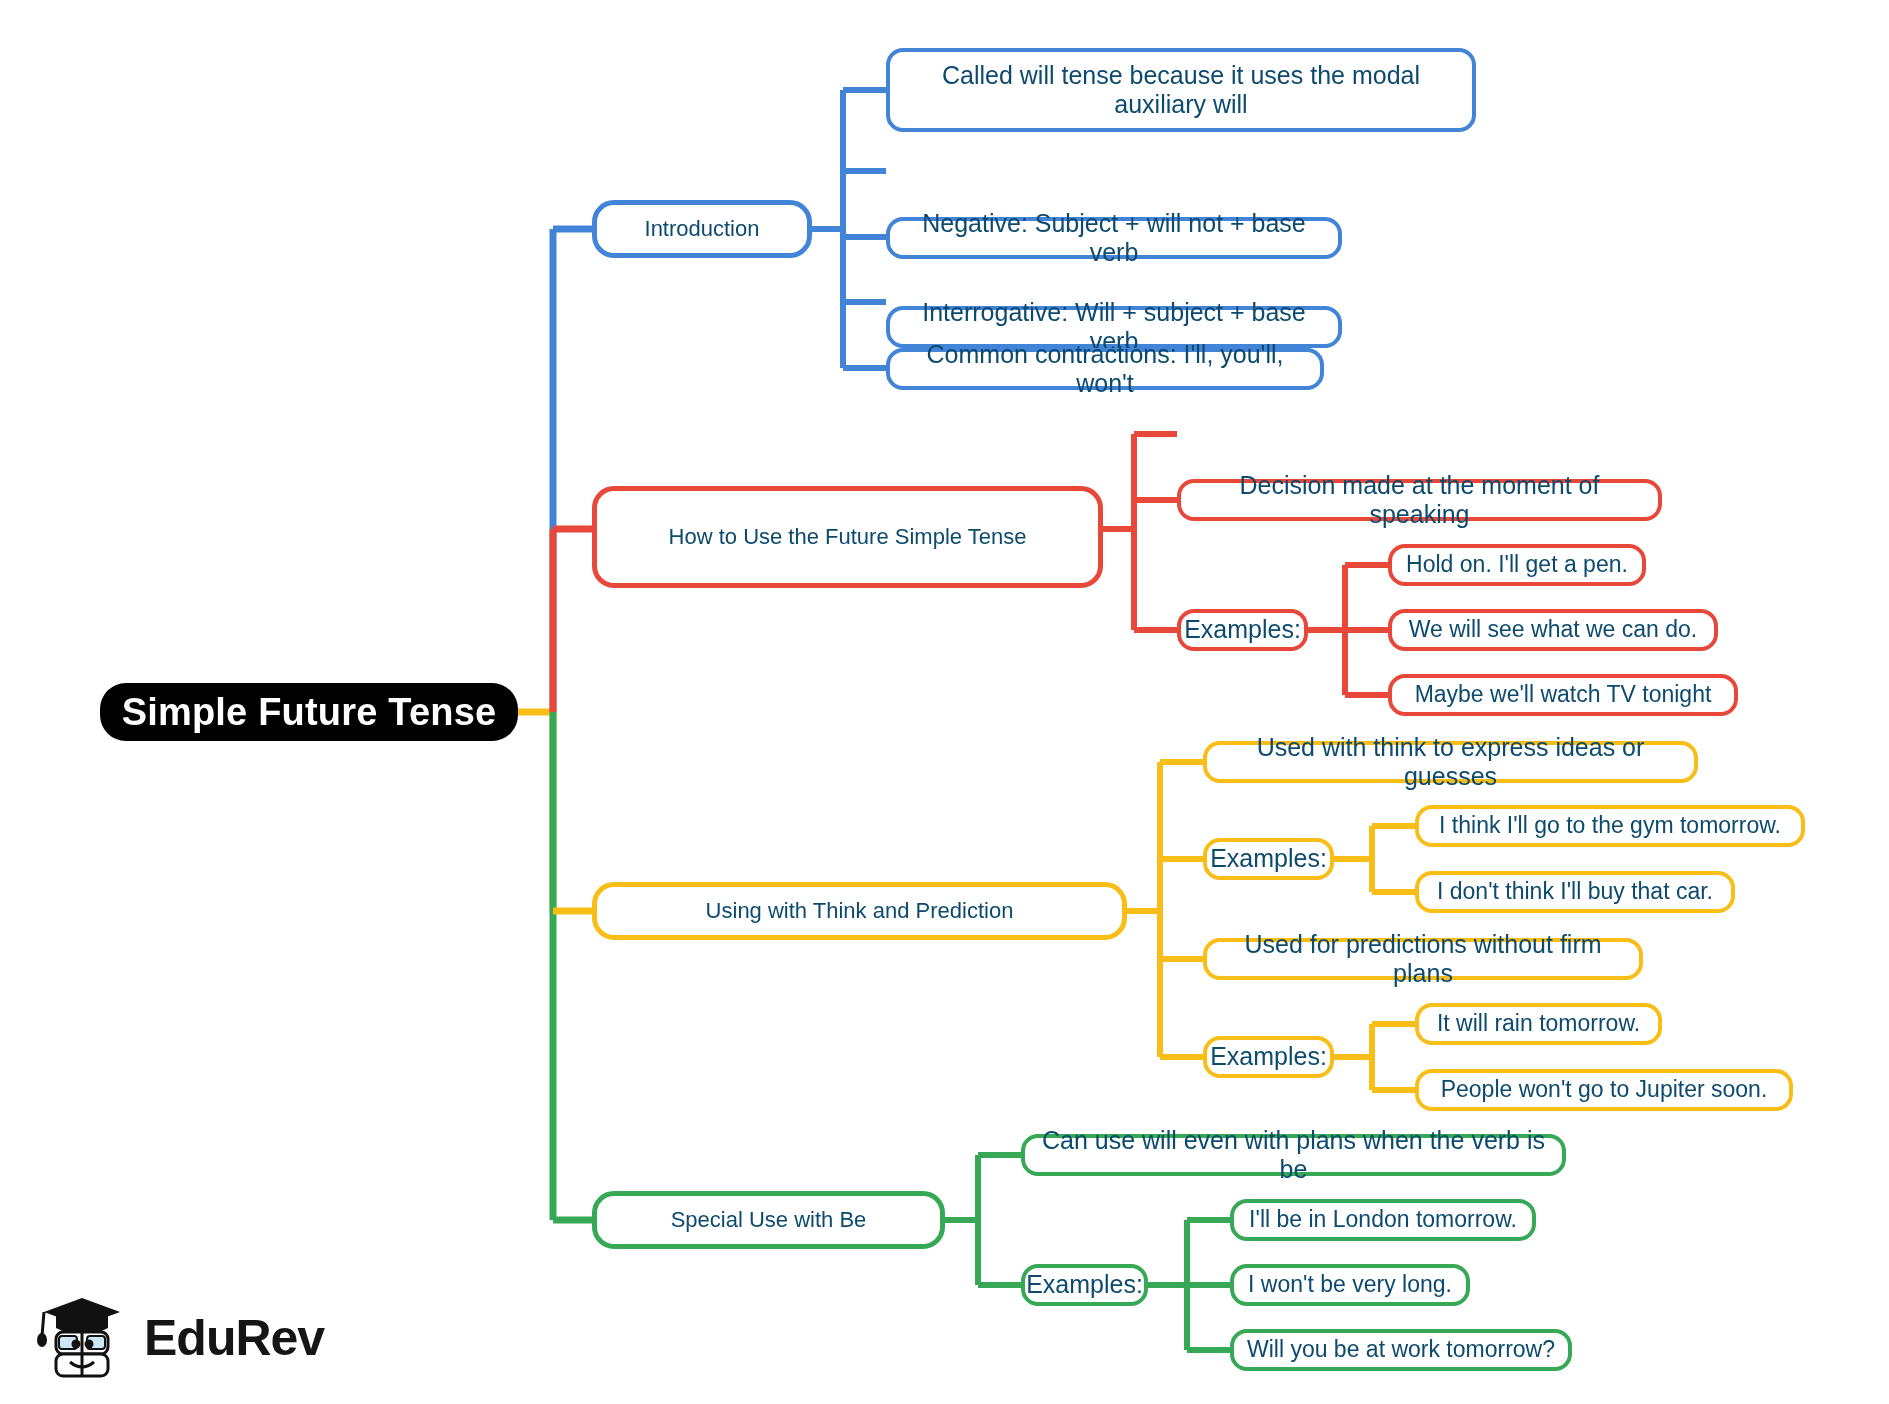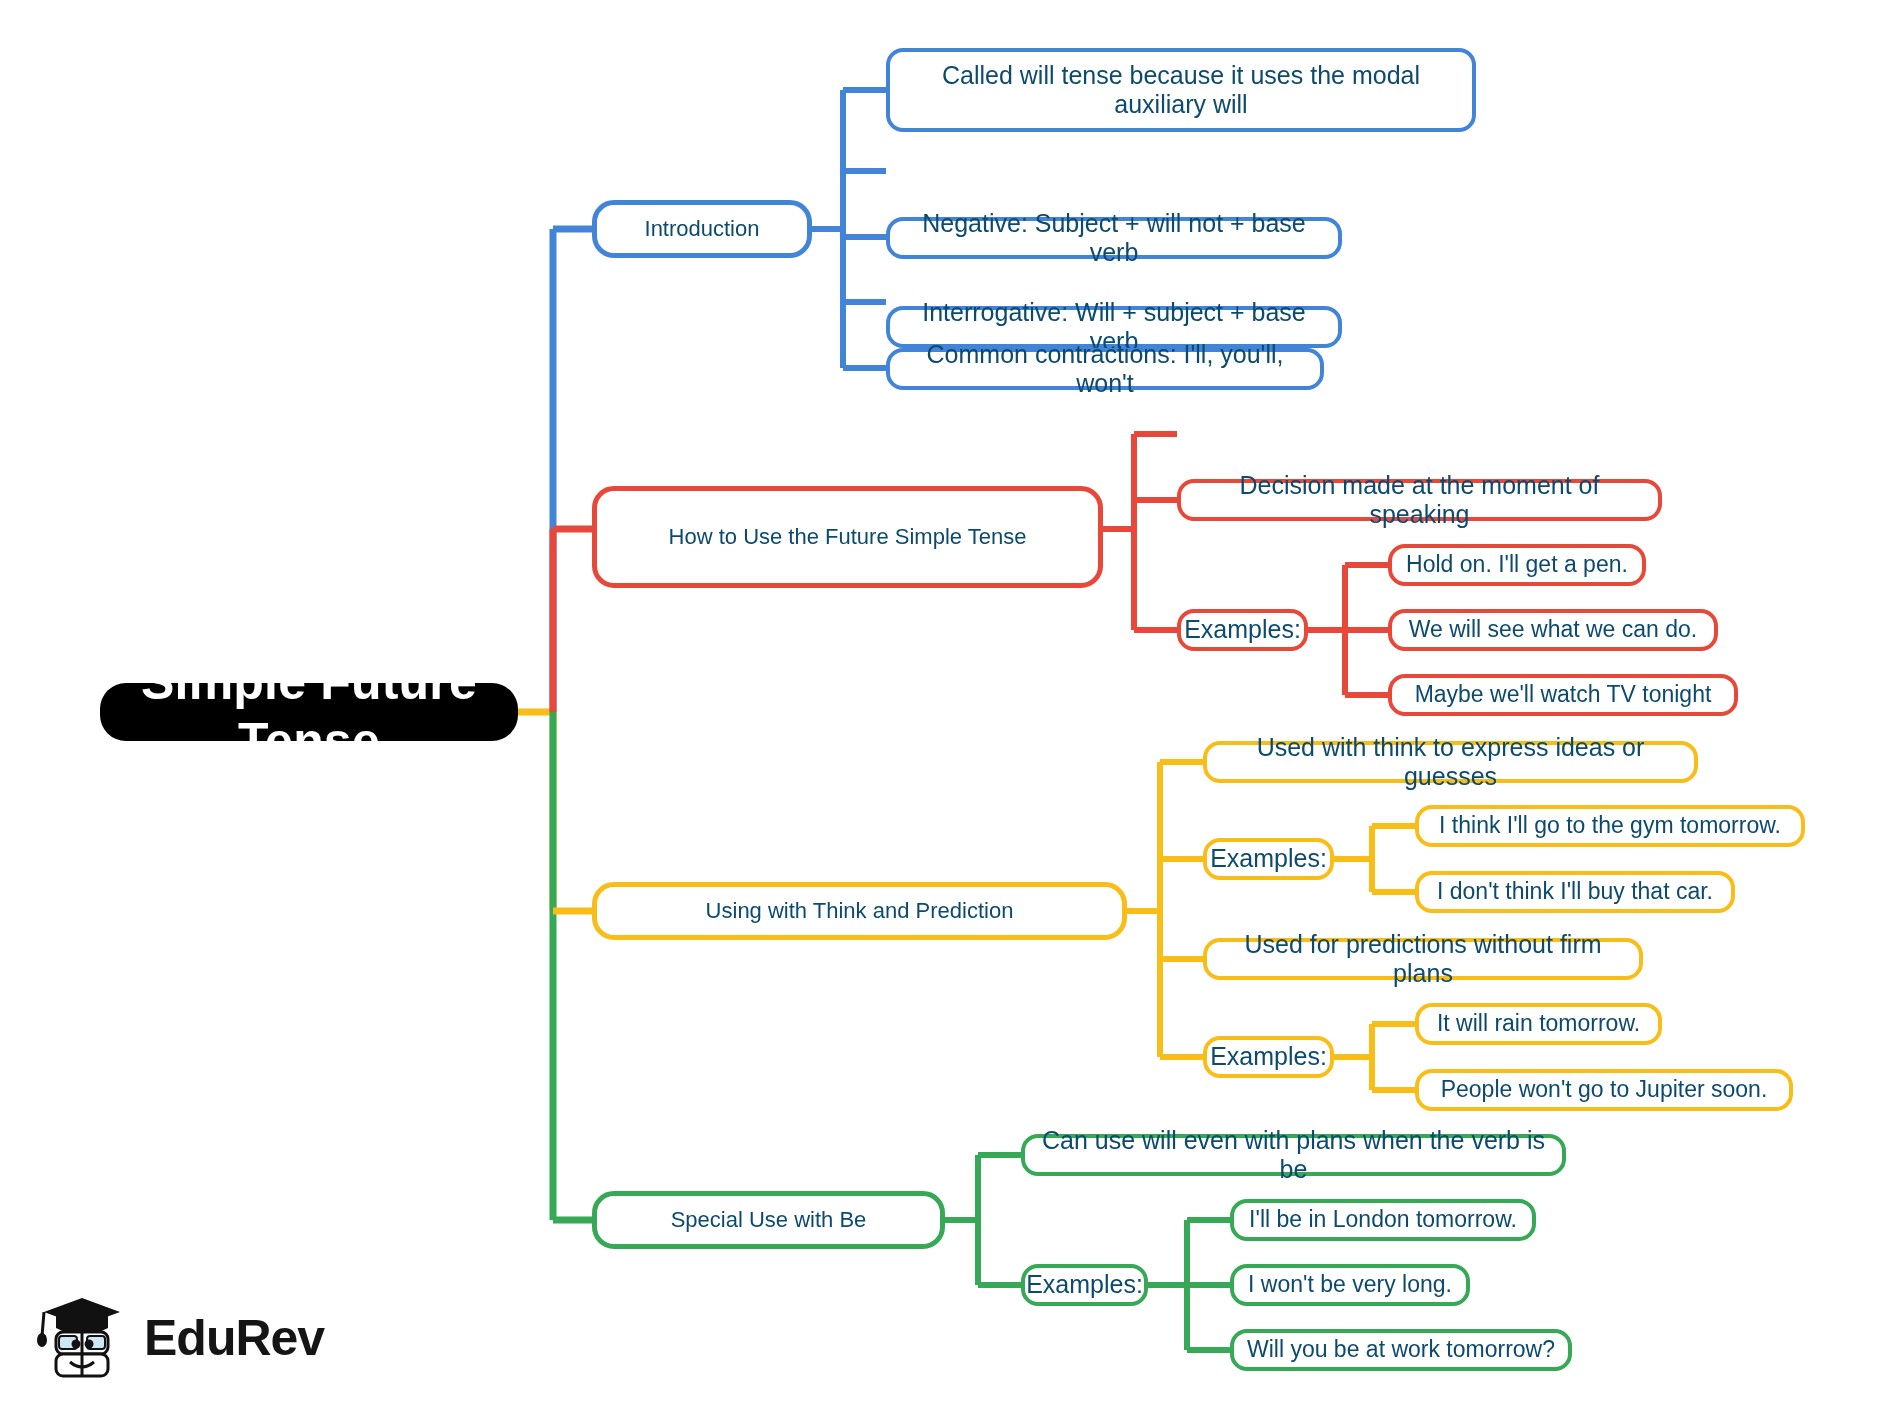--- a/index.html
+++ b/index.html
@@ -38,21 +38,21 @@
     text-align: center;
     color: #0c4a6e;
     line-height: 1.18;
   }
   
   .root-node {
     background: #000000;
     color: #ffffff;
     border: none;
     border-radius: 26px;
-    font-size: 50px;
+    font-size: 38px;
     font-weight: bold;
     letter-spacing: 0.2px;
   }
   
   .lvl1 {
     border-width: 5px;
     border-radius: 22px;
     font-size: 22px;
     padding: 4px 14px;
   }

